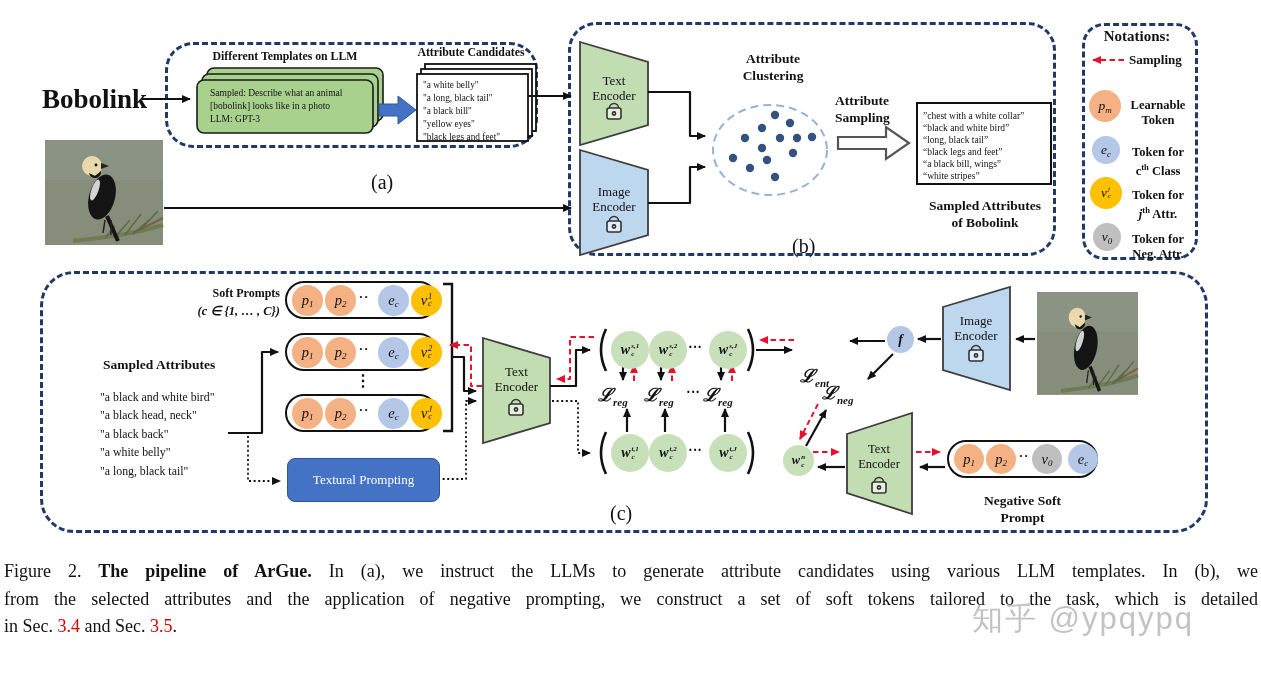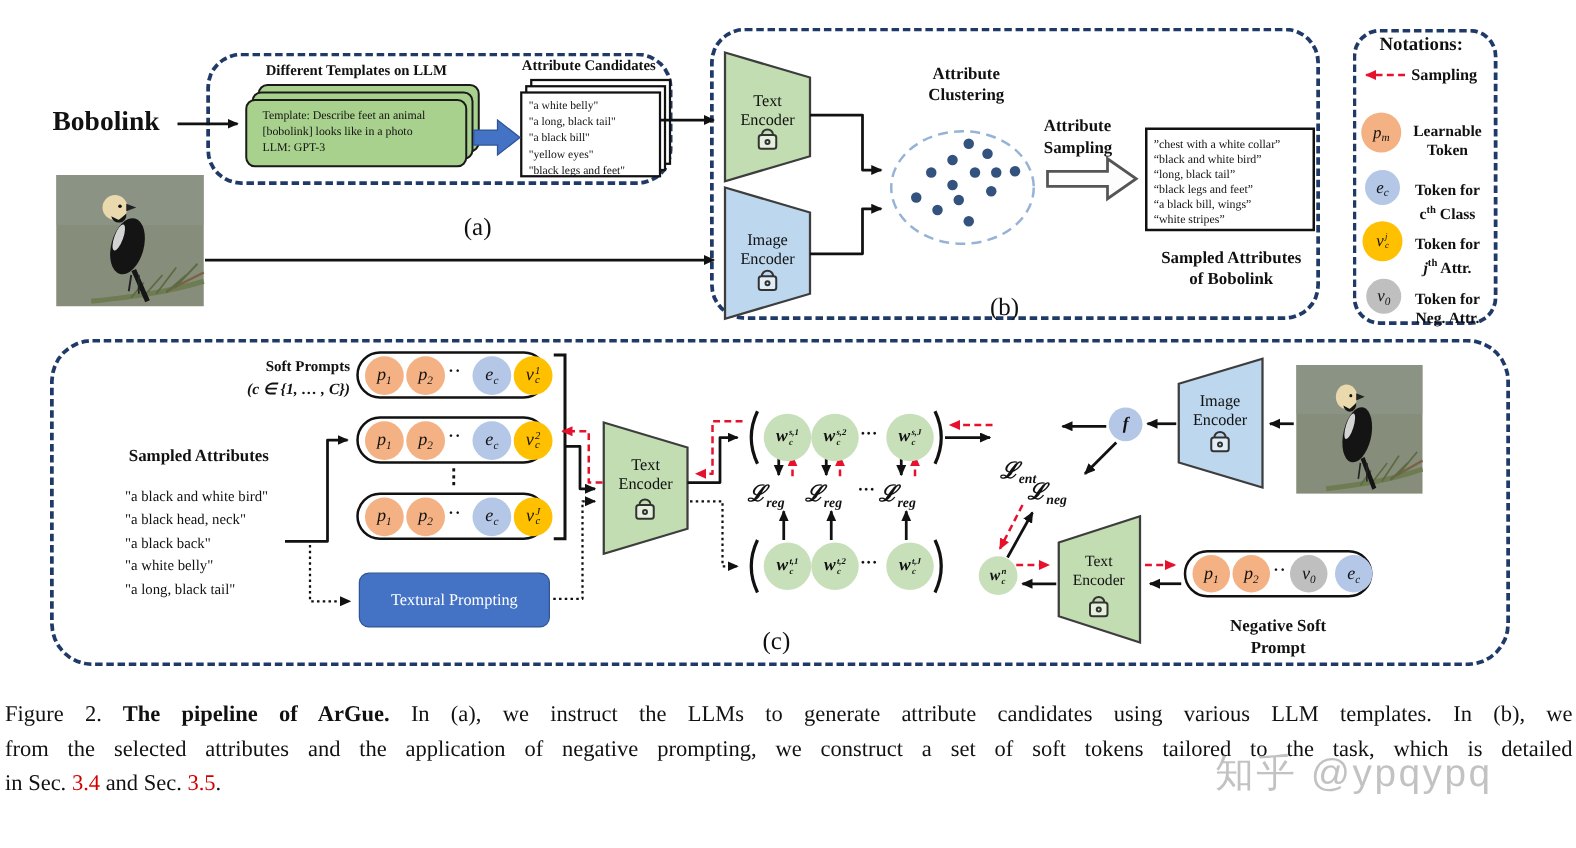--- a/index.html
+++ b/index.html
@@ -214,25 +214,25 @@
       <path d="M794,340 L760,340" marker-end="url(#ar)"></path>
       <path d="M818,404 L800,439" marker-end="url(#ar)"></path>
       <path d="M813,452 L839,452" marker-end="url(#ar)"></path>
       <path d="M916,452 L940,452" marker-end="url(#ar)"></path>
       <path d="M634,381 L634,365" marker-end="url(#ar)"></path>
       <path d="M672,381 L672,365" marker-end="url(#ar)"></path>
       <path d="M732,381 L732,365" marker-end="url(#ar)"></path>
     </g>
   </svg>
 
-  <div class="abs h" style="left:42px;top:84px;font-size:22px;">Bobolink</div>
+  <div class="abs h" style="left:42px;top:84px;font-size:27px;">Bobolink</div>
 
   <div class="abs h ctr" style="left:197px;top:49px;width:176px;font-size:11.8px;">Different Templates on LLM</div>
   <div class="abs smalltxt" style="left:210px;top:87px;width:158px;">
-    <div>Template: Describe feet an animal</div>
+    <div>Sampled: Describe what an animal</div>
     <div>[bobolink] looks like in a photo</div>
     <div>LLM: GPT-3</div>
   </div>
   <div class="abs h ctr" style="left:412px;top:45px;width:118px;font-size:11.8px;">Attribute Candidates</div>
   <div class="abs tinytxt" style="left:423px;top:79px;width:102px;">
     <div>"a white belly"</div>
     <div>"a long, black tail"</div>
     <div>"a black bill"</div>
     <div>"yellow eyes"</div>
     <div>"black legs and feet"</div>

